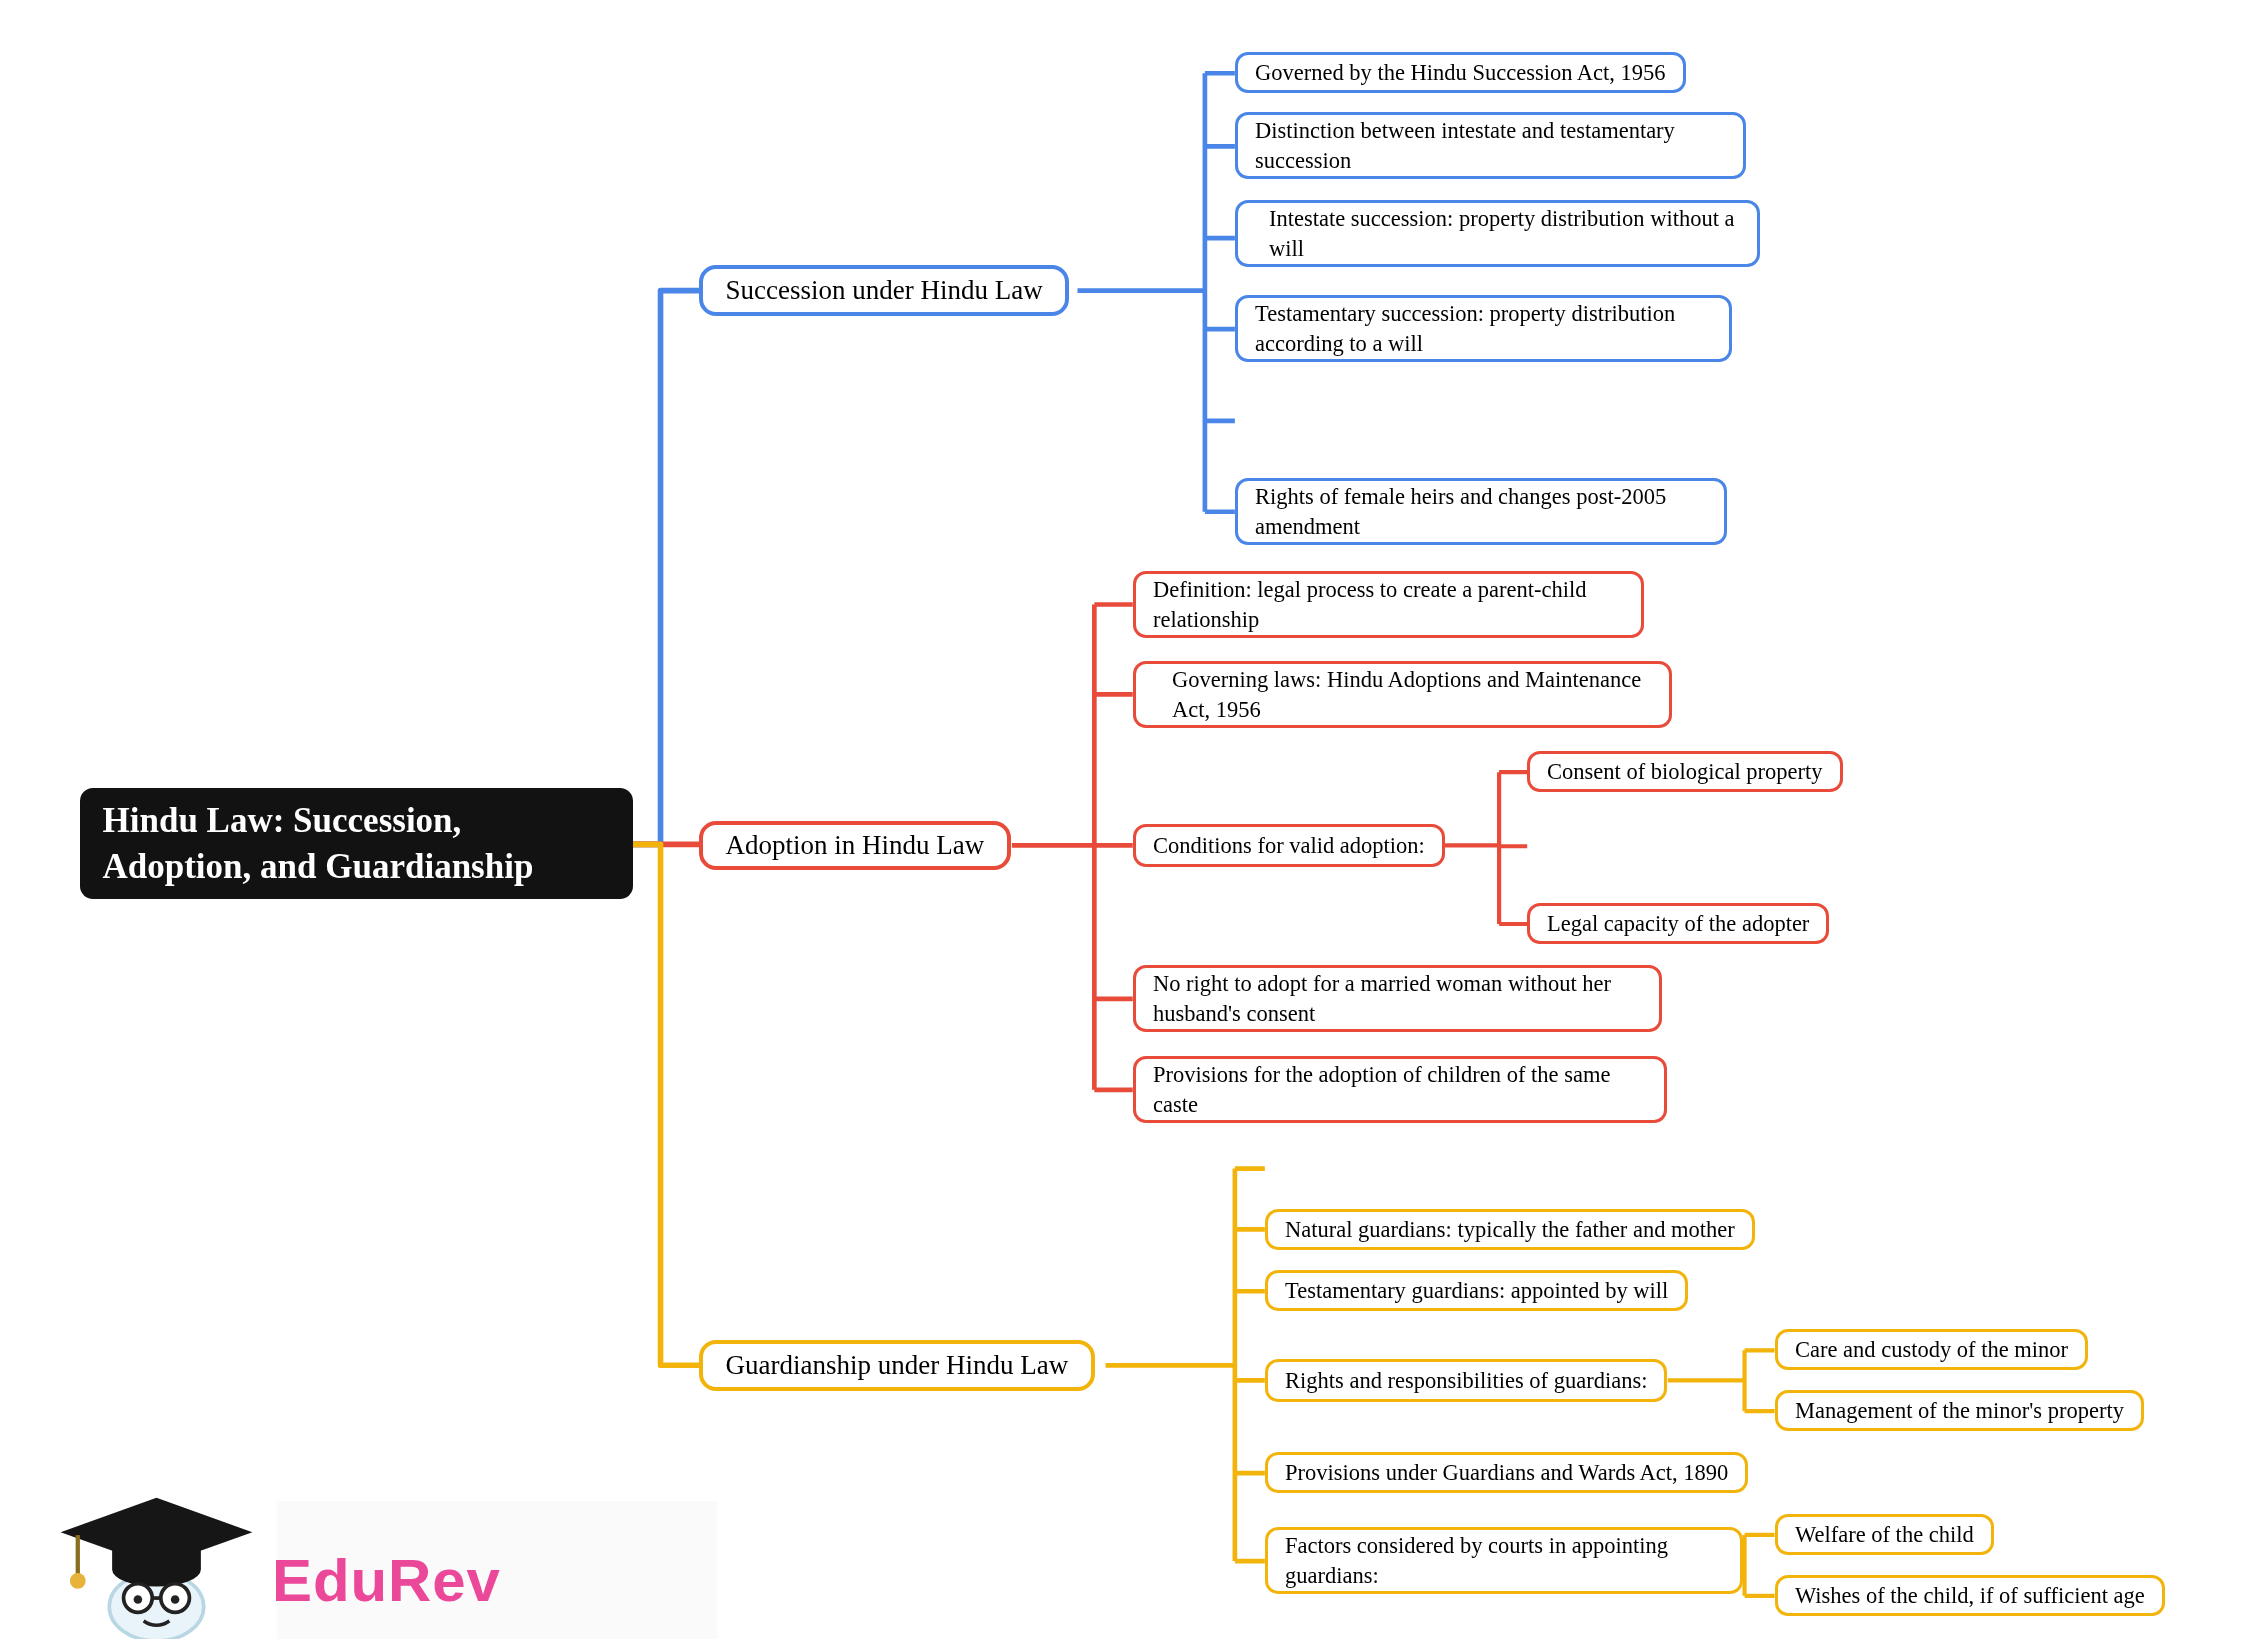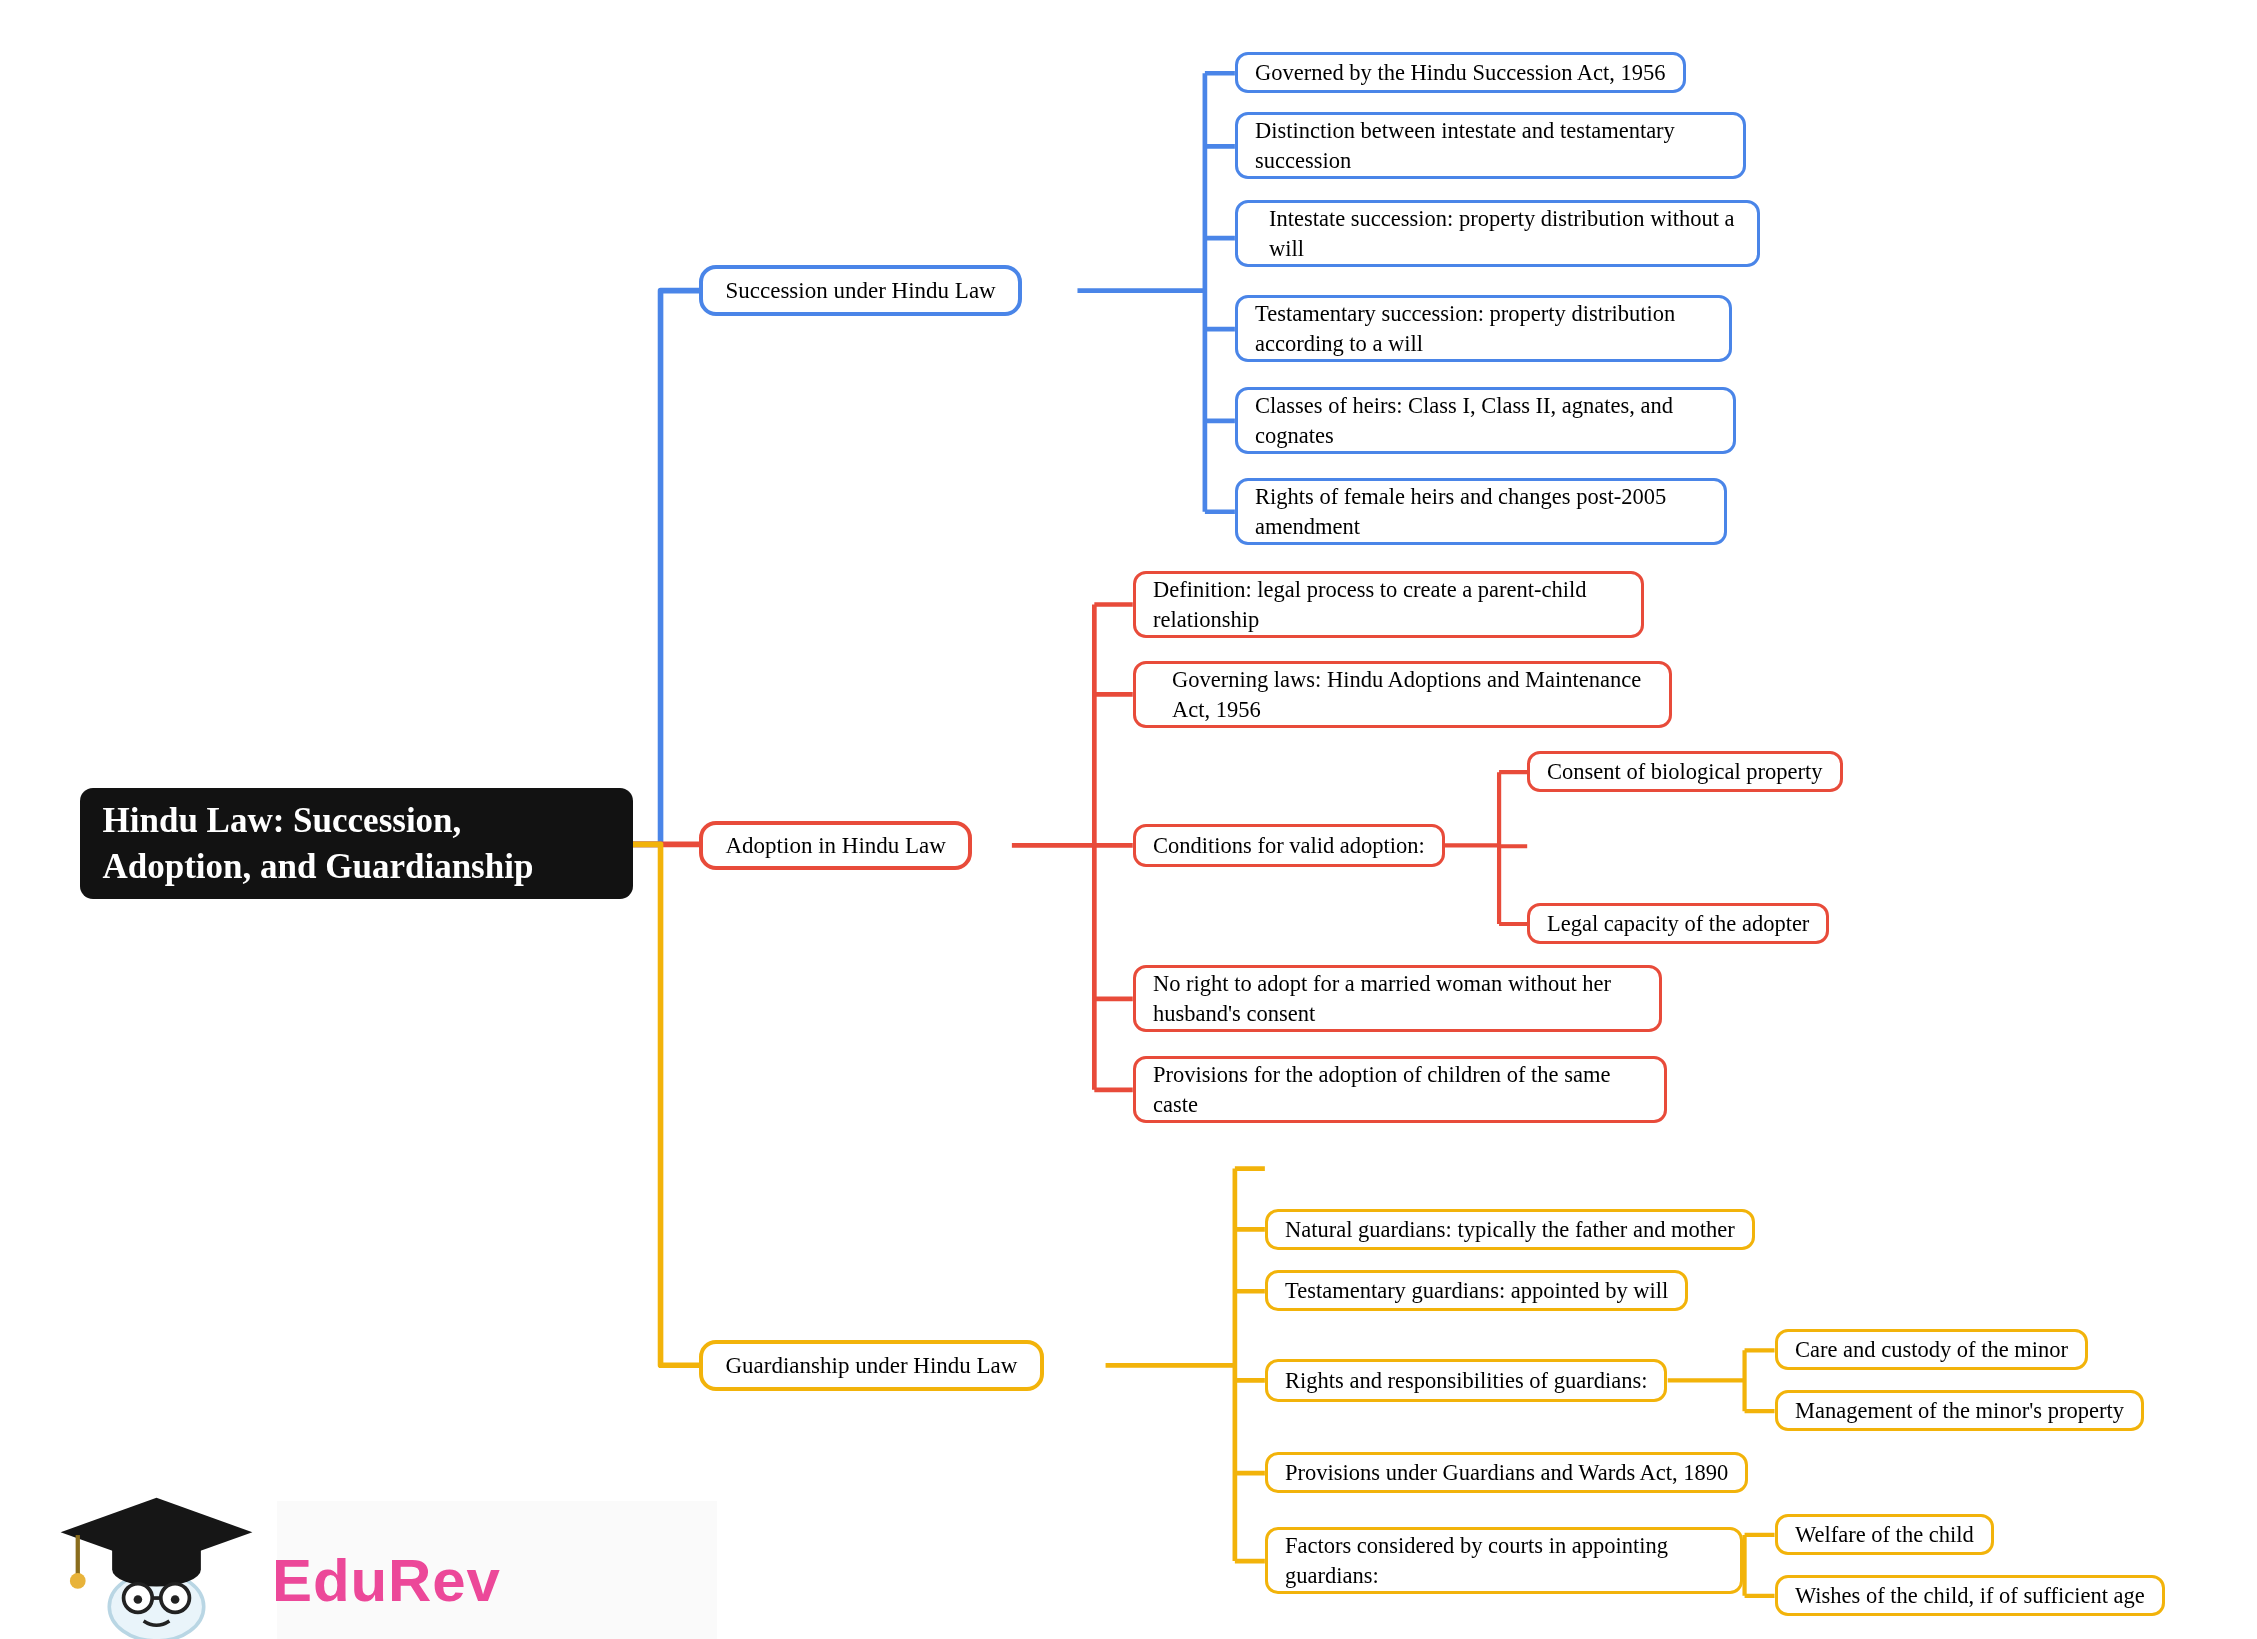--- a/index.html
+++ b/index.html
@@ -29,21 +29,21 @@
     font-size:22.5px;line-height:1.3;color:#000;
     padding:3.7px 17px;box-sizing:border-box;font-family:Liberation Serif, serif;
   }
   .nw{white-space:nowrap;height:41px;}
   .wrap{height:67px;}
   .b-blue{border-color:var(--blue);}
   .b-red{border-color:var(--red);}
   .b-yellow{border-color:var(--yellow);}
 
   .branch{
-    font-size:23px;
+    font-size:27px;
     height:51px;
     border-width:4.7px;
     border-radius:17px;
     white-space:nowrap;
     padding:3.7px 22.5px;
   }
   .root{
     background:var(--root_bg);
     color:#fff;
     font-weight:bold;
@@ -88,21 +88,20 @@
   <div class="node root">Hindu Law: Succession, Adoption, and Guardianship</div>
 
   <div class="node branch b-blue" style="left:699px;top:265px;">Succession under Hindu Law</div>
   <div class="node branch b-red" style="left:699px;top:821px;height:49px;">Adoption in Hindu Law</div>
   <div class="node branch b-yellow" style="left:699px;top:1340px;">Guardianship under Hindu Law</div>
 
   <div class="node nw b-blue" style="left:1235px;top:52px;">Governed by the Hindu Succession Act, 1956</div>
   <div class="node wrap b-blue" style="left:1235px;top:112px;width:511px;">Distinction between intestate and testamentary succession</div>
   <div class="node wrap b-blue" style="left:1235px;top:200px;width:525px;padding-left:31px;">Intestate succession: property distribution without a will</div>
   <div class="node wrap b-blue" style="left:1235px;top:295px;width:497px;">Testamentary succession: property distribution according to a will</div>
-  <div class="node wrap b-blue" style="left:1235px;top:387px;width:501px;">Classes of heirs: Class I, Class II, agnates, and cognates</div>
   <div class="node wrap b-blue" style="left:1235px;top:478px;width:492px;">Rights of female heirs and changes post-2005 amendment</div>
 
   <div class="node wrap b-red" style="left:1133px;top:571px;width:511px;">Definition: legal process to create a parent-child relationship</div>
   <div class="node wrap b-red" style="left:1133px;top:661px;width:539px;padding-left:36px;">Governing laws: Hindu Adoptions and Maintenance Act, 1956</div>
   <div class="node nw b-red" style="left:1133px;top:824px;height:43px;">Conditions for valid adoption:</div>
   <div class="node wrap b-red" style="left:1133px;top:965px;width:529px;">No right to adopt for a married woman without her husband's consent</div>
   <div class="node wrap b-red" style="left:1133px;top:1056px;width:534px;">Provisions for the adoption of children of the same caste</div>
 
   <div class="node nw b-red" style="left:1527px;top:751px;">Consent of biological property</div>
   <div class="node nw b-red" style="left:1527px;top:903px;">Legal capacity of the adopter</div>

